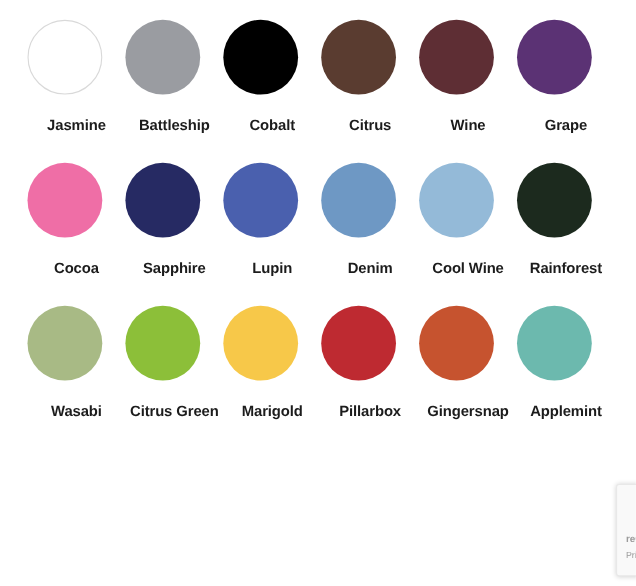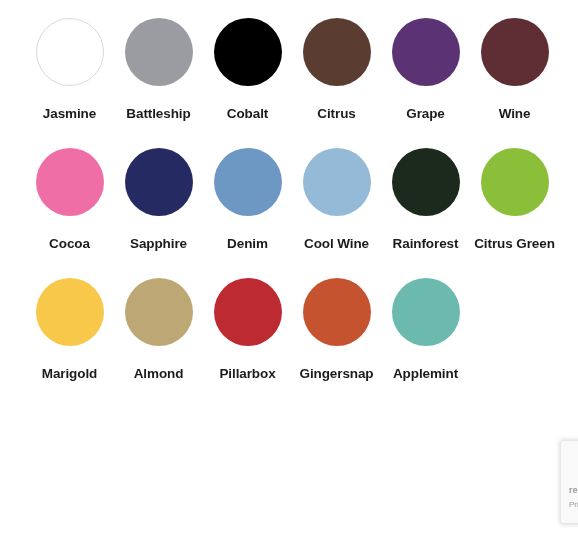--- a/index.html
+++ b/index.html
@@ -23,21 +23,20 @@
     padding: 18px 0 0 25px;
     box-sizing: border-box;
     width: 578px;
   }
 
   .swatch-cell {
     width: 89px;
     height: 130px;
     display: flex;
     flex-direction: column;
-    align-items: center;
     box-sizing: border-box;
   }
 
   .swatch-dot {
     width: 68px;
     height: 68px;
     border-radius: 50%;
     box-sizing: border-box;
     display: block;
   }
@@ -113,58 +112,62 @@
     </div>
     <div class="swatch-cell">
       <span class="swatch-dot" style="background: rgb(0, 0, 0);"></span>
       <span class="swatch-label">Cobalt</span>
     </div>
     <div class="swatch-cell">
       <span class="swatch-dot" style="background: rgb(90, 60, 48);"></span>
       <span class="swatch-label">Citrus</span>
     </div>
     <div class="swatch-cell">
+      <span class="swatch-dot" style="background: rgb(94, 46, 52);"></span>
+      <span class="swatch-label">Wine</span>
+    </div>
+    <div class="swatch-cell">
       <span class="swatch-dot" style="background: rgb(91, 50, 116);"></span>
       <span class="swatch-label">Grape</span>
-    </div>
-    <div class="swatch-cell">
-      <span class="swatch-dot" style="background: rgb(94, 46, 52);"></span>
-      <span class="swatch-label">Wine</span>
     </div>
     <div class="swatch-cell">
       <span class="swatch-dot" style="background: rgb(239, 110, 166);"></span>
       <span class="swatch-label">Cocoa</span>
     </div>
     <div class="swatch-cell">
       <span class="swatch-dot" style="background: rgb(38, 42, 99);"></span>
       <span class="swatch-label">Sapphire</span>
+    </div>
+    <div class="swatch-cell">
+      <span class="swatch-dot" style="background: rgb(74, 96, 174);"></span>
+      <span class="swatch-label">Lupin</span>
     </div>
     <div class="swatch-cell">
       <span class="swatch-dot" style="background: rgb(110, 152, 196);"></span>
       <span class="swatch-label">Denim</span>
     </div>
     <div class="swatch-cell">
       <span class="swatch-dot" style="background: rgb(148, 186, 216);"></span>
       <span class="swatch-label">Cool Wine</span>
     </div>
     <div class="swatch-cell">
       <span class="swatch-dot" style="background: rgb(28, 42, 30);"></span>
       <span class="swatch-label">Rainforest</span>
     </div>
     <div class="swatch-cell">
+      <span class="swatch-dot" style="background: rgb(168, 186, 133);"></span>
+      <span class="swatch-label">Wasabi</span>
+    </div>
+    <div class="swatch-cell">
       <span class="swatch-dot" style="background: rgb(140, 191, 57);"></span>
       <span class="swatch-label">Citrus Green</span>
     </div>
     <div class="swatch-cell">
       <span class="swatch-dot" style="background: rgb(247, 200, 73);"></span>
       <span class="swatch-label">Marigold</span>
-    </div>
-    <div class="swatch-cell">
-      <span class="swatch-dot" style="background: rgb(189, 167, 117);"></span>
-      <span class="swatch-label">Almond</span>
     </div>
     <div class="swatch-cell">
       <span class="swatch-dot" style="background: rgb(190, 42, 49);"></span>
       <span class="swatch-label">Pillarbox</span>
     </div>
     <div class="swatch-cell">
       <span class="swatch-dot" style="background: rgb(198, 83, 47);"></span>
       <span class="swatch-label">Gingersnap</span>
     </div>
     <div class="swatch-cell">

